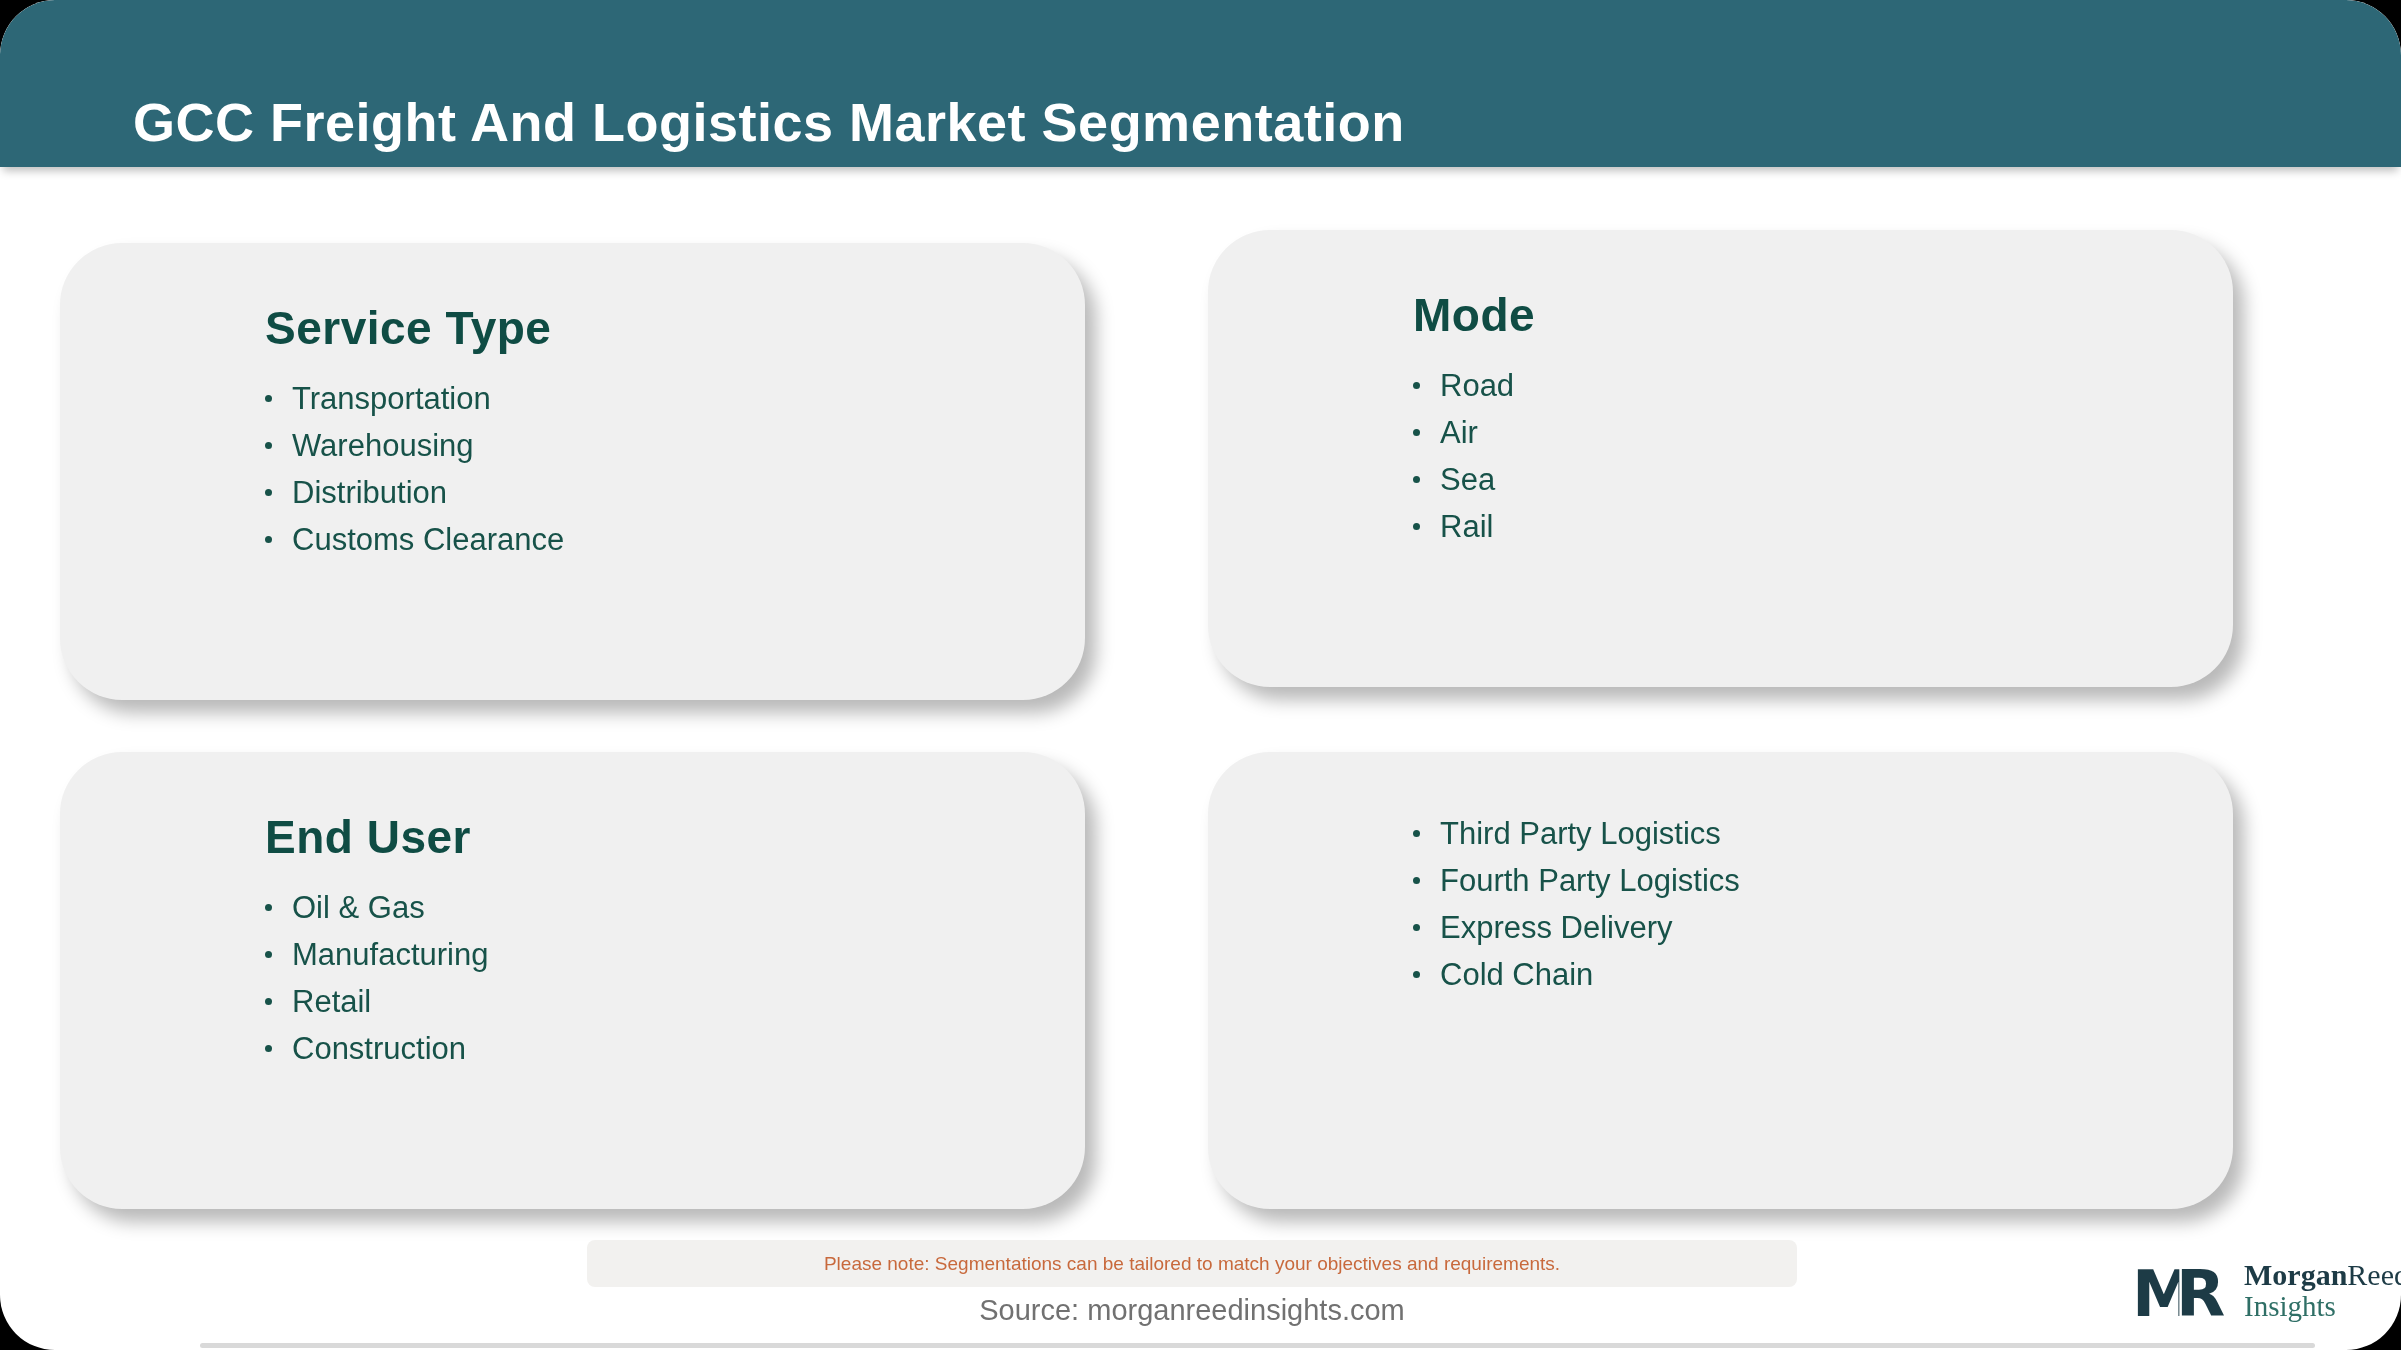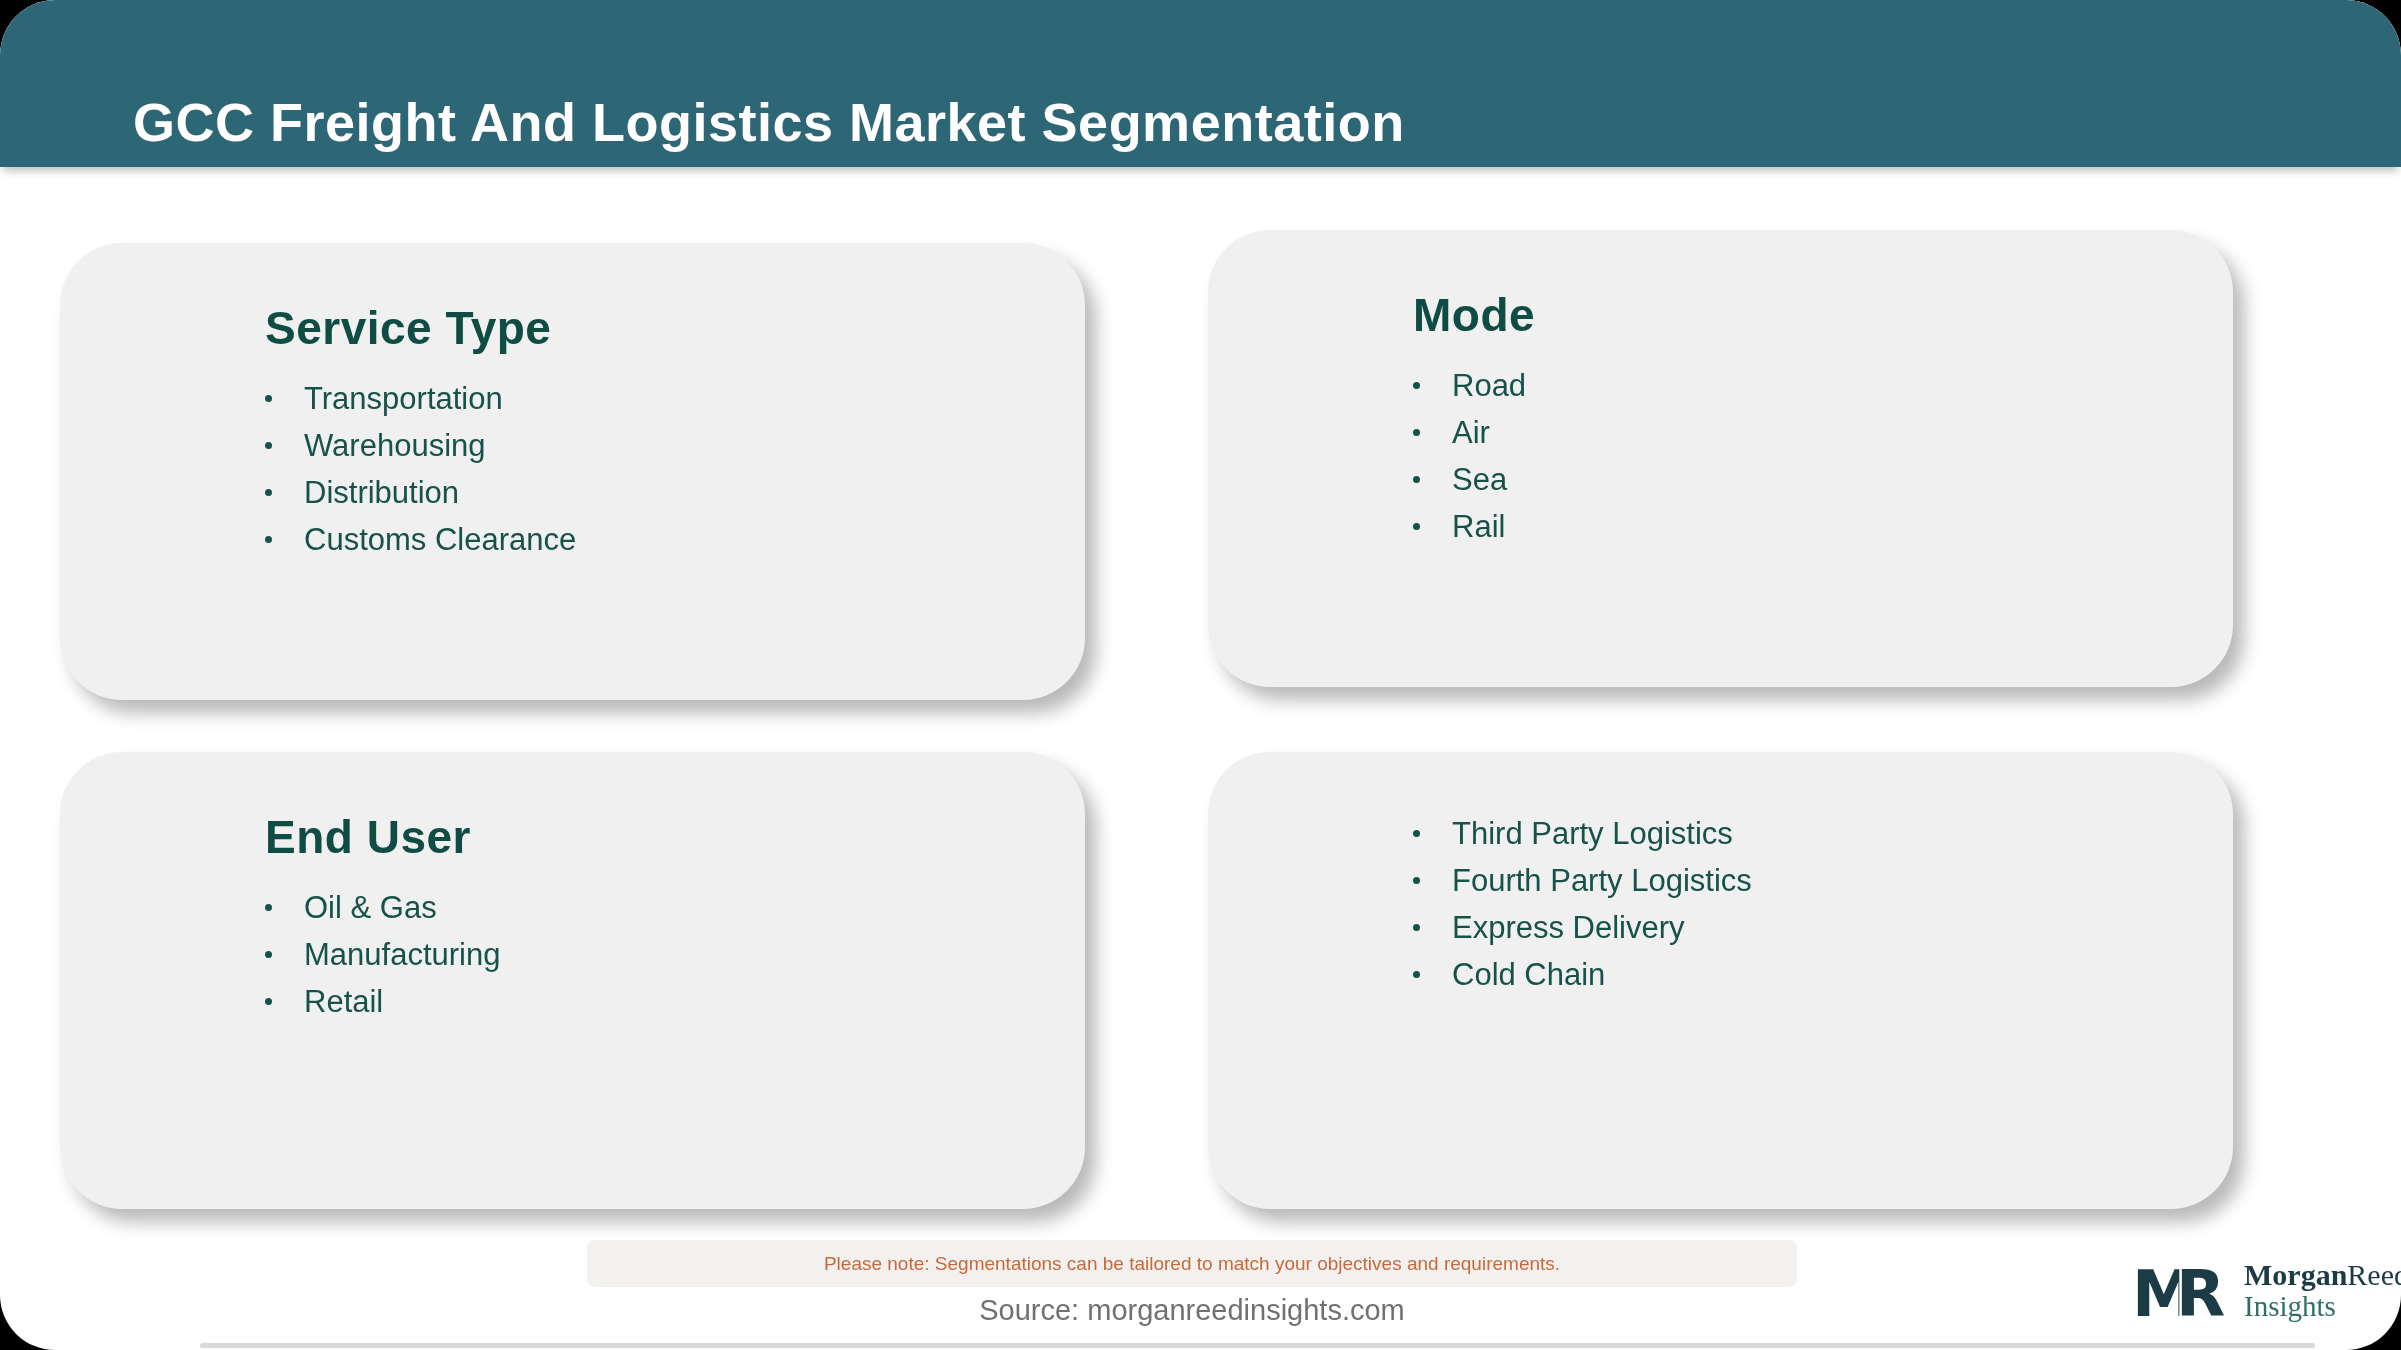--- a/index.html
+++ b/index.html
@@ -54,21 +54,21 @@
     font-weight: bold;
     letter-spacing: 0.5px;
     color: var(--heading_text, #0f4c44);
     line-height: 54px;
   }
   .card ul {
     list-style: none; margin: 0; padding: 0;
   }
   .card li {
     display: flex; align-items: center;
-    gap: 32px;
+    gap: 20px;
     font-size: 31px;
     line-height: 47px;
     color: var(--item_text, #175249);
   }
   .dot {
     flex: 0 0 auto;
     width: 7px; height: 7px;
     border-radius: 50%;
     background: var(--item_text, #175249);
   }
@@ -191,20 +191,24 @@
           <span class="dot"></span>
           <span>Oil &amp; Gas</span>
         </li>
       <li>
           <span class="dot"></span>
           <span>Manufacturing</span>
         </li>
       <li>
           <span class="dot"></span>
           <span>Retail</span>
+        </li>
+      <li>
+          <span class="dot"></span>
+          <span>Construction</span>
         </li>
     </ul>
   </section>
 
   <section class="card card-3">
     <ul>
       <li>
           <span class="dot"></span>
           <span>Third Party Logistics</span>
         </li>

